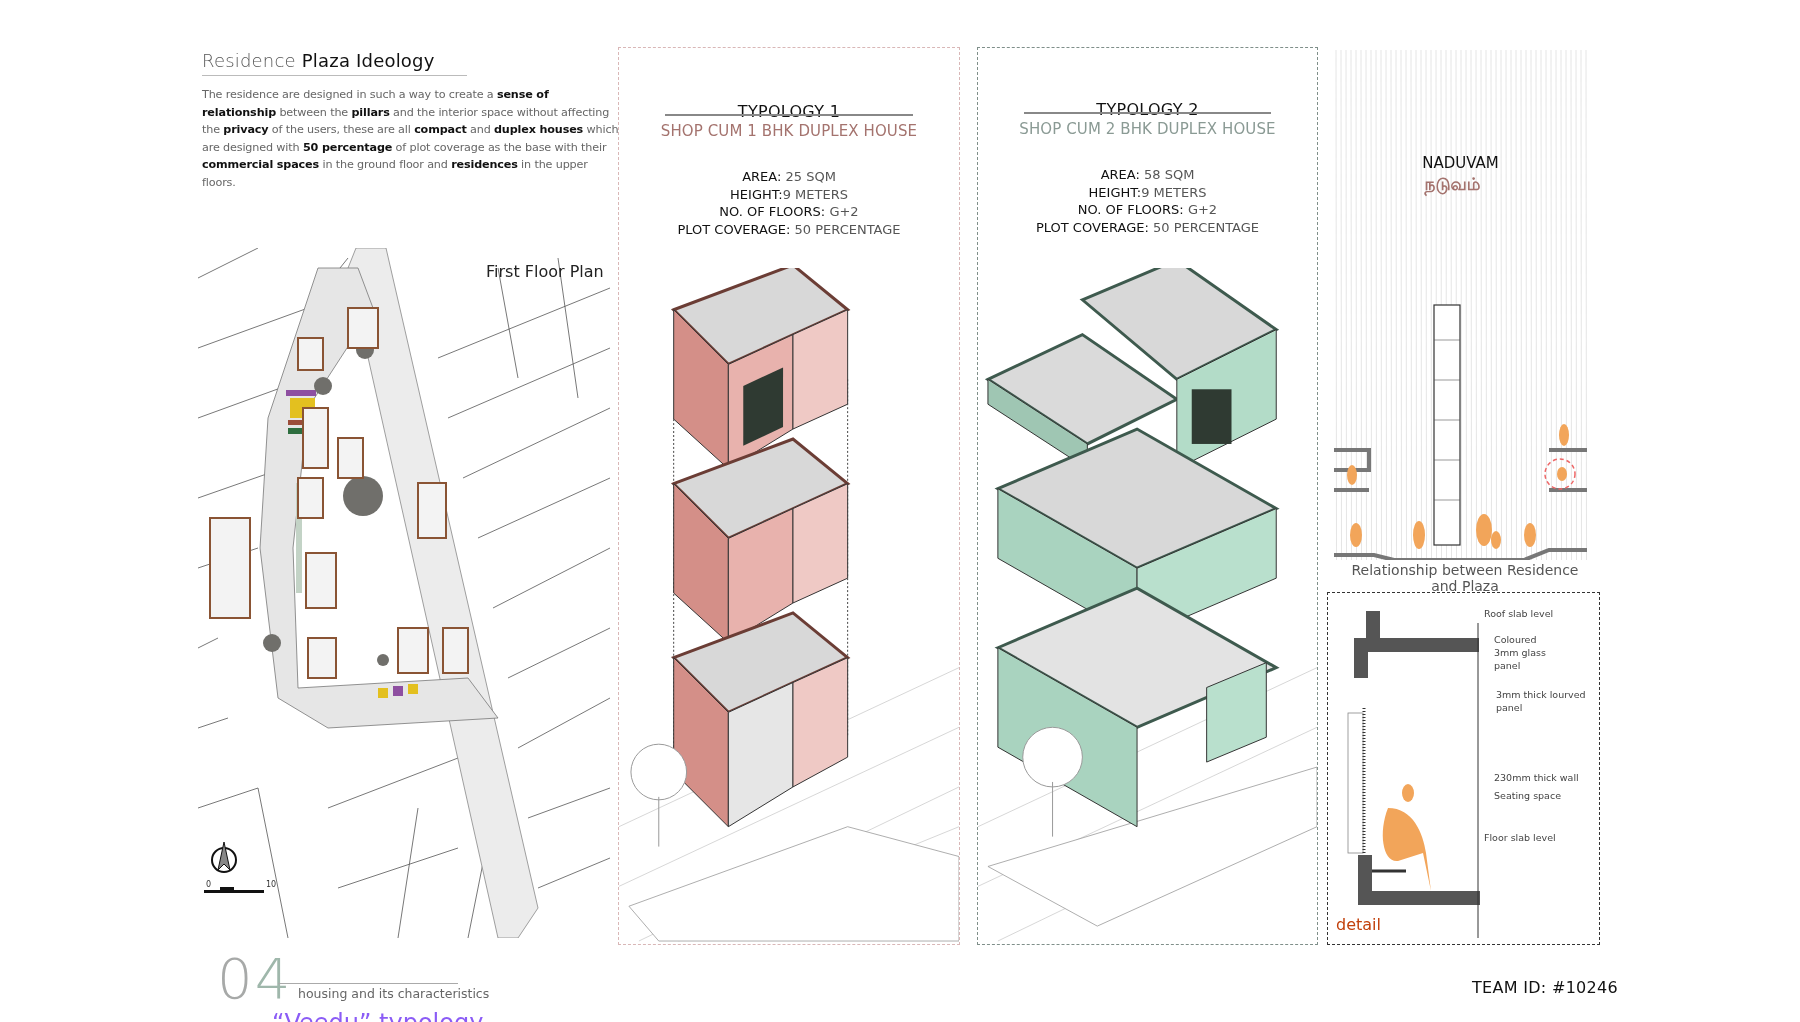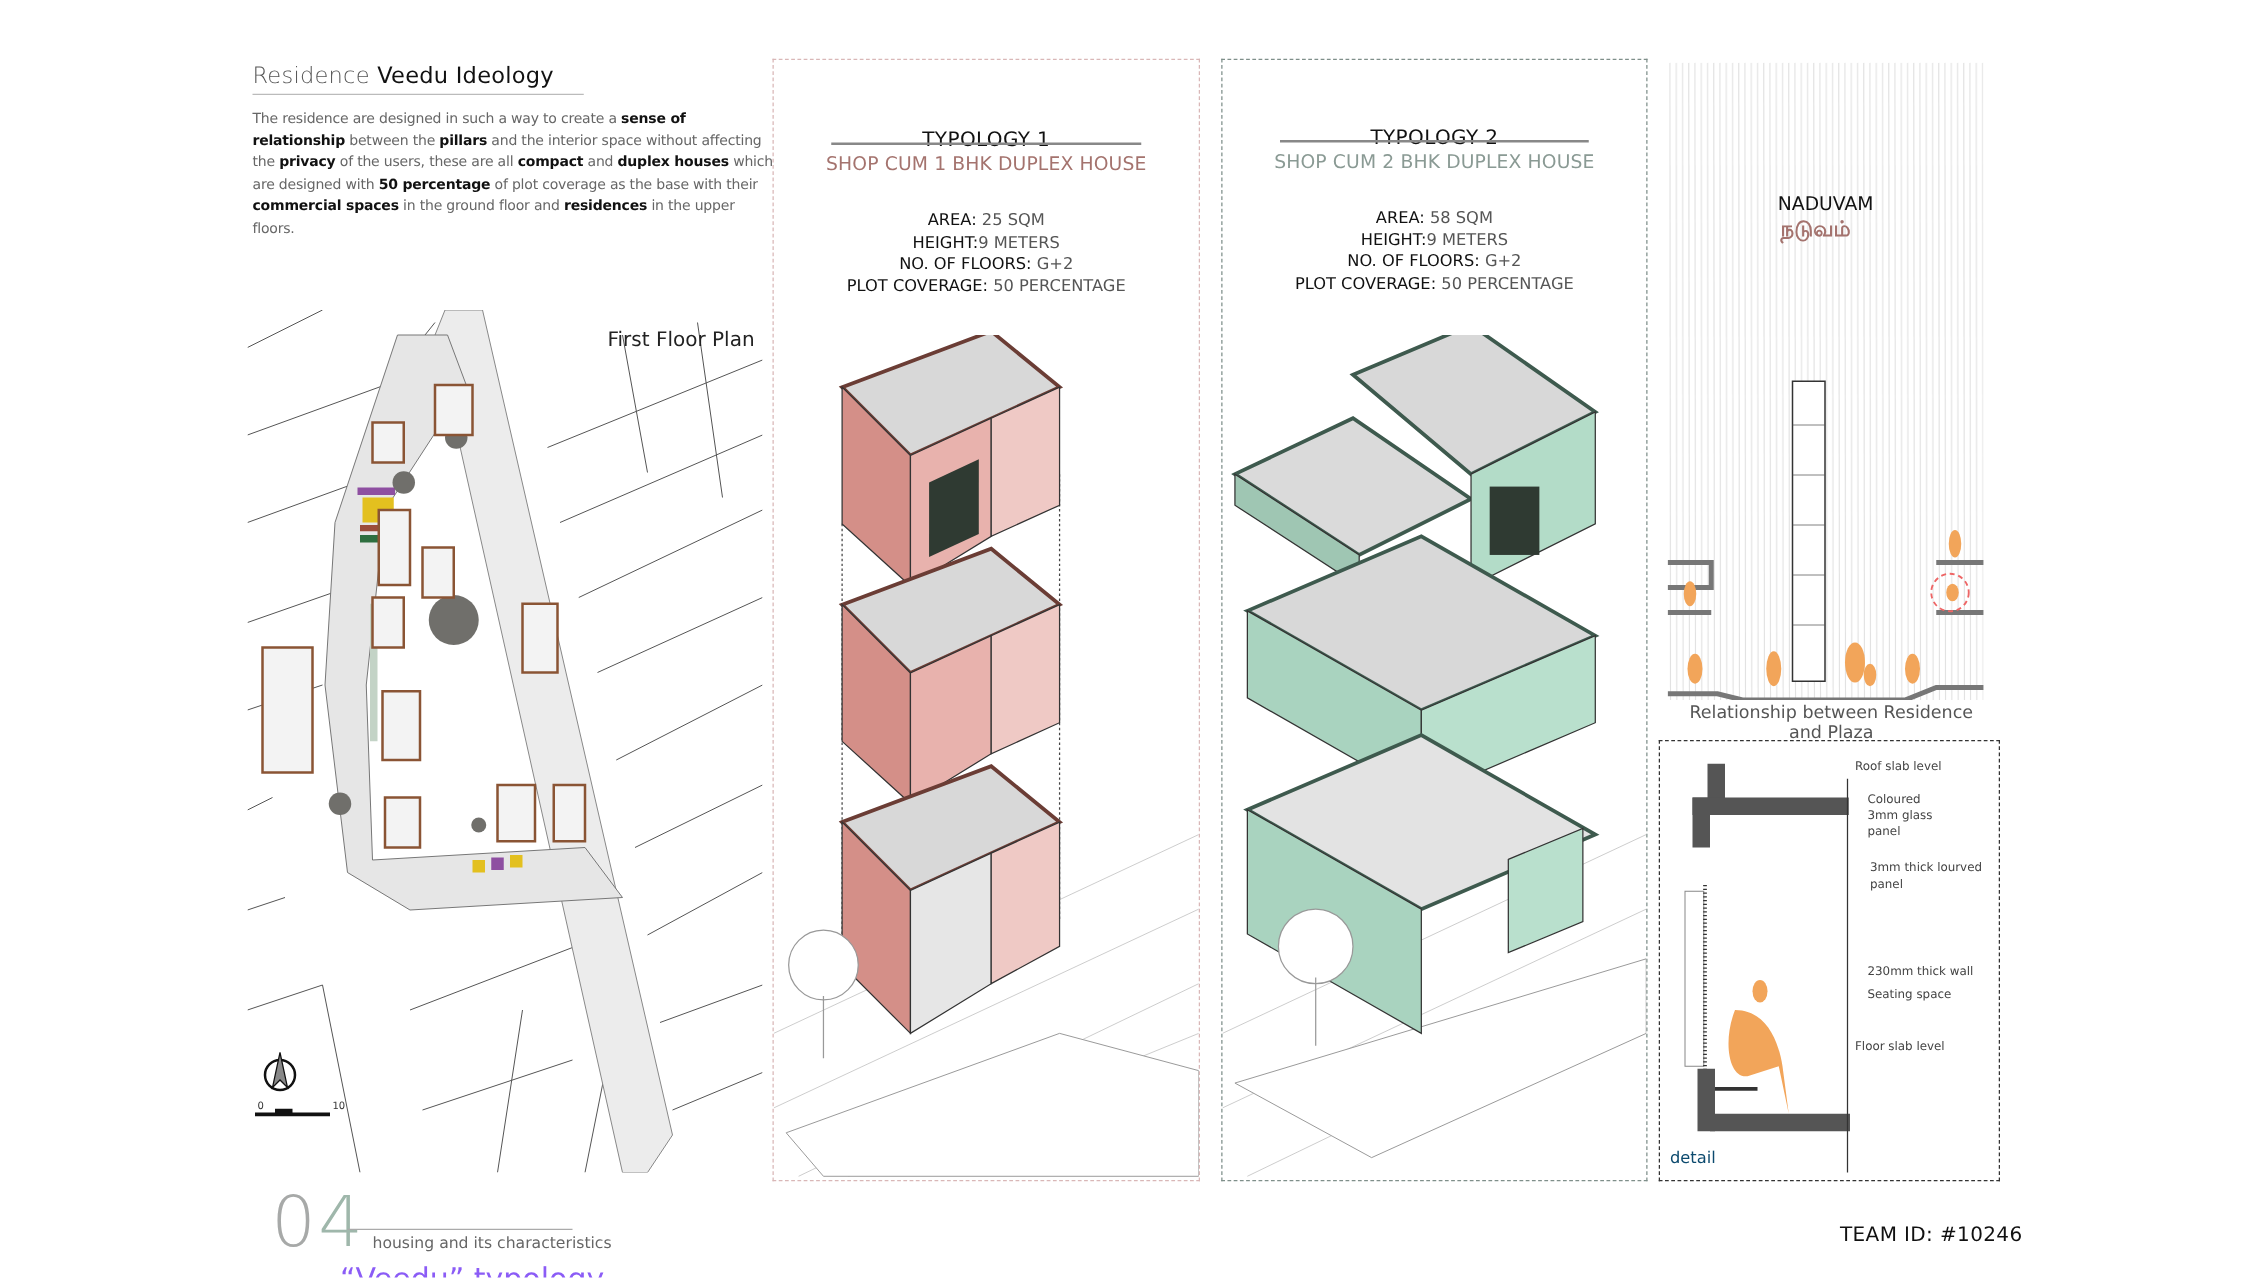--- a/index.html
+++ b/index.html
@@ -39,37 +39,37 @@
   .naduvam { left: 1334px; top: 50px; width: 253px; height: 510px; overflow: hidden; }
   .naduvam-bg { position: absolute; inset: 0; }
   .nad-title { position: absolute; left: 0; right: 0; top: 104px; text-align: center; font-size: 15px; color: #111; }
   .nad-tamil { position: absolute; left: 0; right: 16px; top: 124px; text-align: center; font-size: 17px; color: #a4736e; font-weight: 700; }
   .nad-caption { left: 1340px; top: 562px; width: 250px; text-align: center; font-size: 14px; color: #555; }
 
   
   .detail { left: 1327px; top: 592px; width: 273px; height: 353px; border: 1.8px dashed #333; }
   .detail svg { position: absolute; left: 0; top: 0; }
   .detail-label { position: absolute; font-size: 9.5px; color: #444; line-height: 13px; }
-  .detail-tag { position: absolute; left: 8px; bottom: 10px; font-size: 13px; color: #0c4a6e; }
+  .detail-tag { position: absolute; left: 8px; bottom: 10px; font-size: 16px; color: #c2410c; }
 
   
   .footer-num { left: 217px; top: 948px; font-size: 56px; line-height: 62px; font-weight: 300; letter-spacing: 2px; }
   .footer-num .z { color: #a7a9a8; }
   .footer-num .f { color: #9fb7ab; }
   .footer-title { left: 272px; top: 1009px; font-size: 24px; color: #8b5cf6; }
   .footer-rule { left: 278px; top: 983px; width: 180px; height: 1px; background: #aaa; }
   .footer-sub { left: 278px; top: 986px; font-size: 12.5px; color: #666; margin-left: 20px; }
   .team-id { left: 1472px; top: 978px; font-size: 16px; color: #111; letter-spacing: 0.3px; }
 </style>
 </head>
 <body>
 
 <div class="abs ideology-title">
   <span>Residence</span>
-  <b>Veedu Ideology</b>
+  <b>Plaza Ideology</b>
 </div>
 <div class="abs ideology-rule"></div>
 <div class="abs ideology-text" id="ideology-text"><span>The residence are designed in such a way to create a </span><b>sense of relationship</b><span> between the </span><b>pillars</b><span> and the interior space without affecting the </span><b>privacy</b><span> of the users, these are all </span><b>compact</b><span> and </span><b>duplex houses</b><span> which are designed with </span><b>50 percentage</b><span> of plot coverage as the base with their </span><b>commercial spaces</b><span> in the ground floor and </span><b>residences</b><span> in the upper floors.</span></div>
 
 <div class="abs siteplan">
   <svg width="412" height="690" viewBox="0 0 412 690">
     <g stroke="#555" stroke-width="0.8" fill="none">
       <path d="M0 30 L60 0"></path>
         <path d="M0 100 L110 60 L150 10"></path>
         <path d="M0 170 L110 130"></path>

